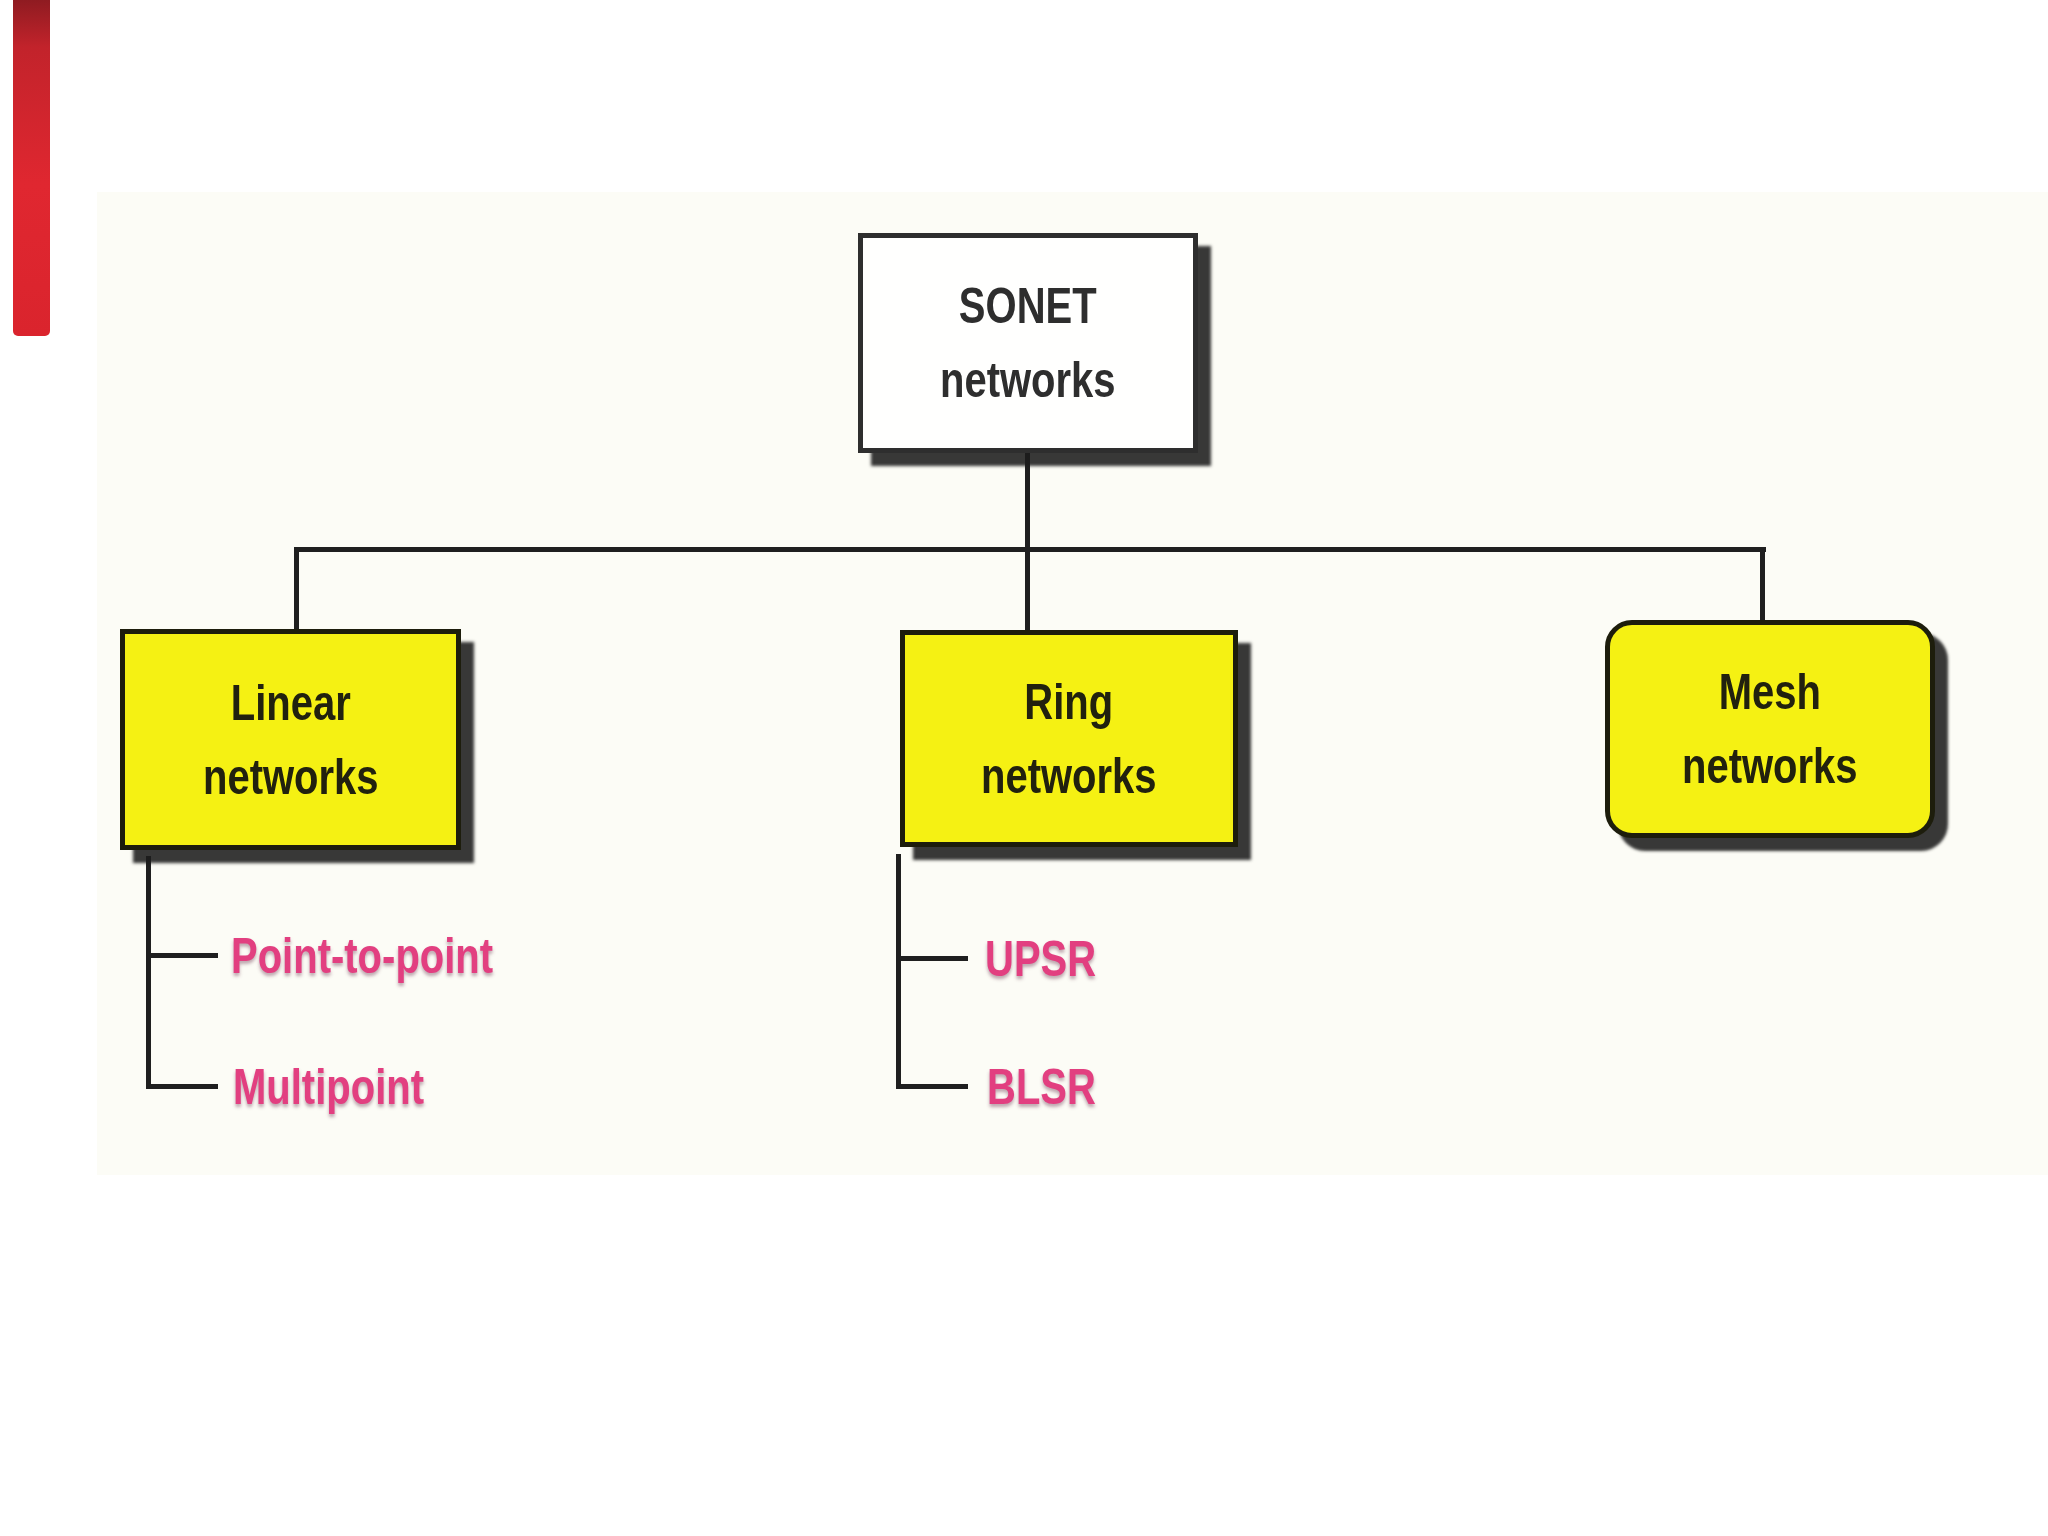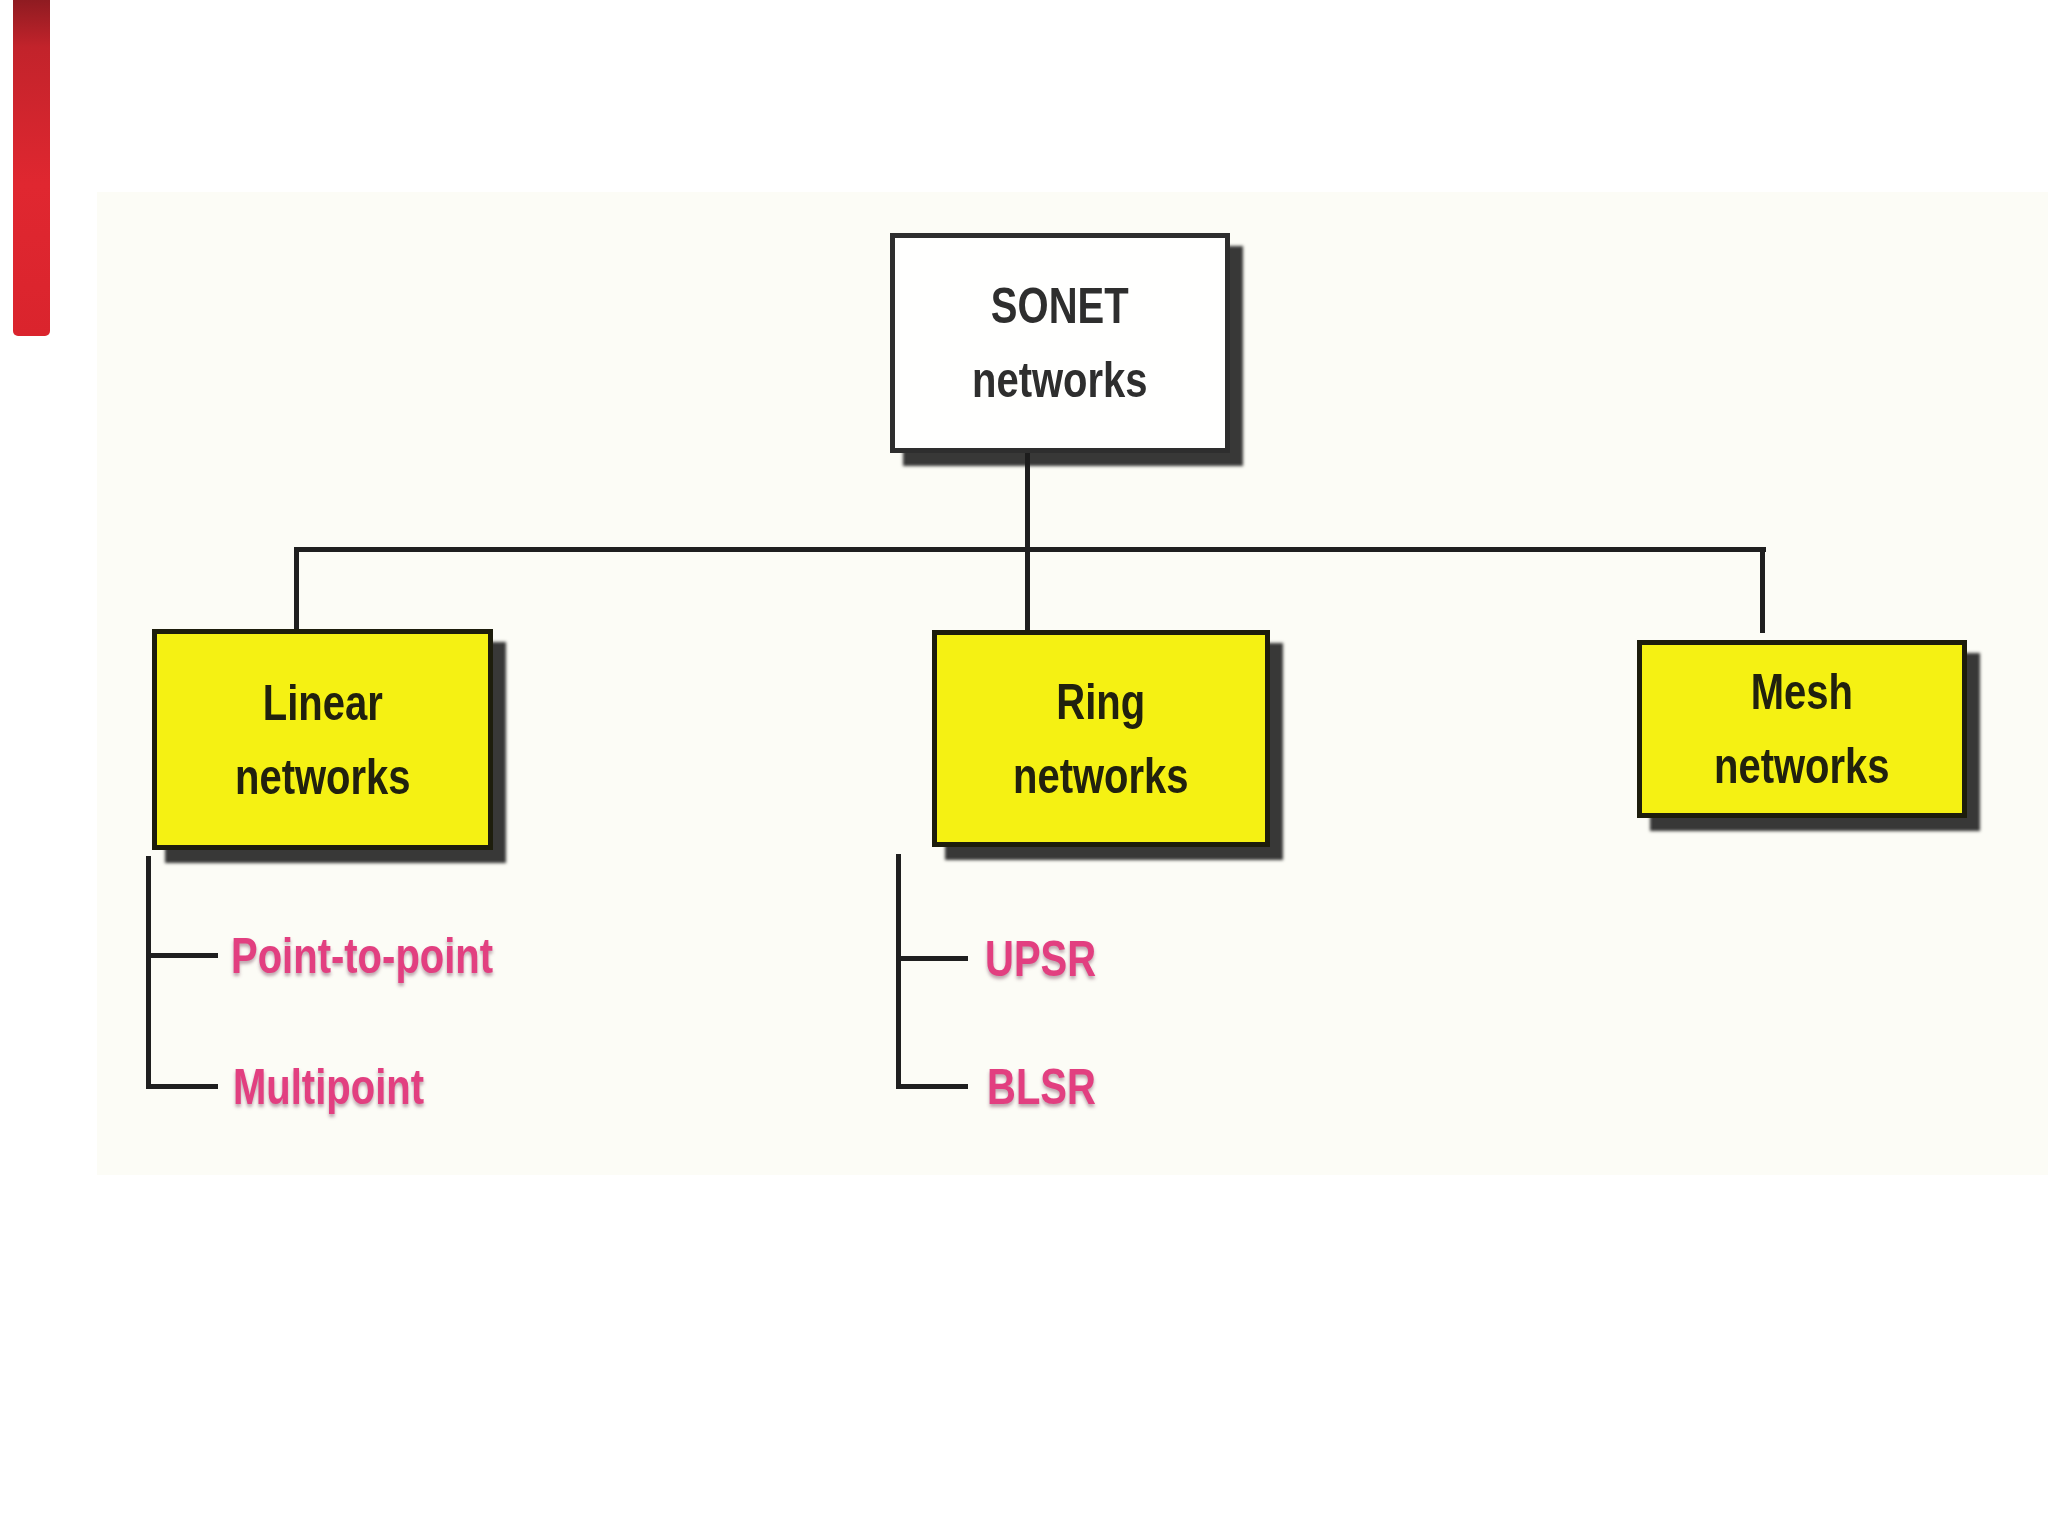--- a/index.html
+++ b/index.html
@@ -33,38 +33,37 @@
   .ring-vert   {left:896px; top:854px; width:5px;  height:235px;}
   .ring-tick1  {left:896px; top:956px; width:72px; height:5px;}
   .ring-tick2  {left:896px; top:1084px;width:72px; height:5px;}
   
   .node{
     position:absolute;
     display:flex;align-items:center;justify-content:center;
     box-sizing:border-box;
     border:5px solid #242424;
     box-shadow:13px 13px 3px rgba(28,28,28,0.88);
-    margin-left:32px;
   }
   .node .lbl{
     white-space:pre-line;
     text-align:center;
     font-weight:bold;
     font-size:50px;
     line-height:1.48;
     letter-spacing:0px;
     transform:scaleX(0.80);
     transform-origin:50% 50%;
   }
   .node-root{left:858px;top:233px;width:340px;height:220px;background:#fffffe;border-color:#2e2e2e;}
   .node-root .lbl{color:#2e2e2e;}
   .node-yellow{background:#f5f113;border-color:#1d1d0c;}
   .node-linear{left:120px; top:629px;width:341px;height:221px;}
   .node-ring  {left:900px; top:630px;width:338px;height:217px;}
-  .node-mesh  {left:1605px;top:640px;width:330px;height:178px;}
+  .node-mesh  {left:1605px;top:620px;width:330px;height:218px;border-radius:27px;}
   .node-yellow .lbl{color:#21210e;}
   
   .leaf{
     position:absolute;
     font-weight:bold;
     font-size:50px;
     color:#e23f80;
     text-shadow:0 3px 4px rgba(110,60,85,0.45);
     transform:translateY(-50%) scaleX(0.80);
     transform-origin:0 50%;

